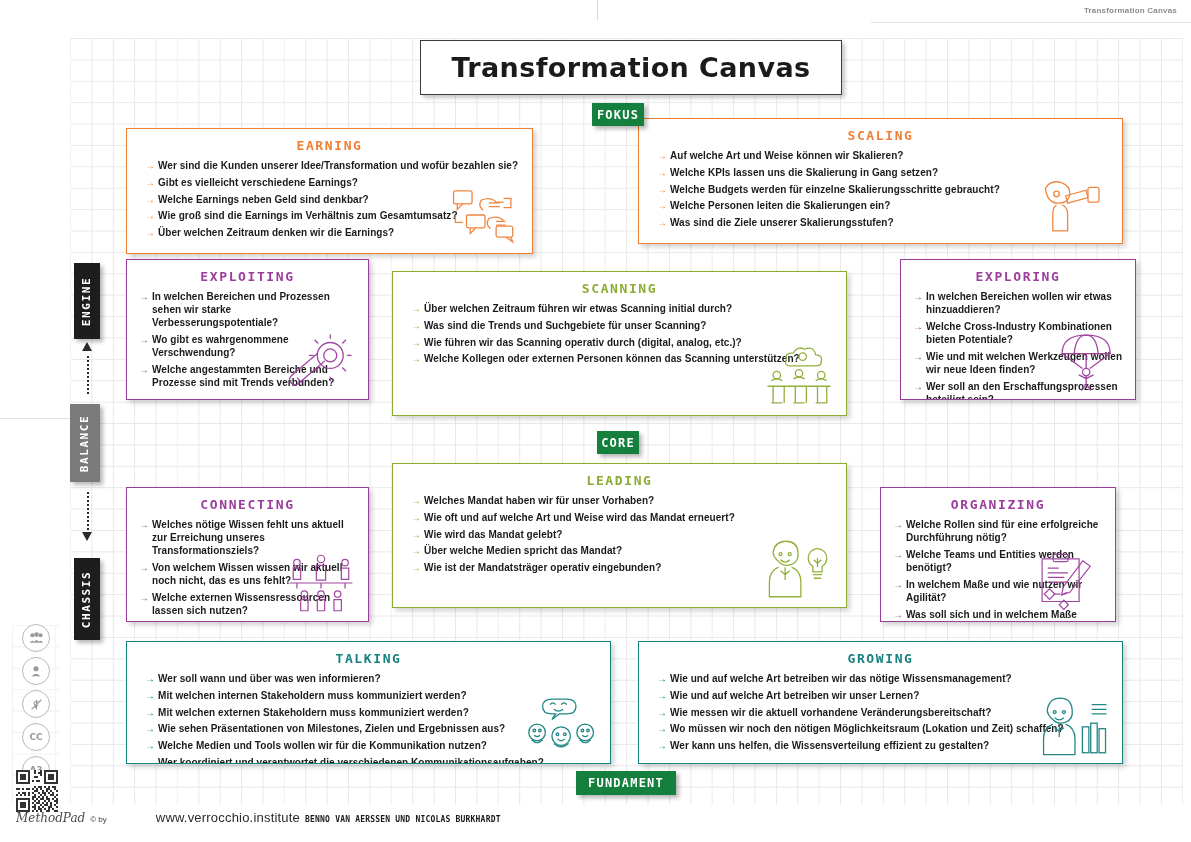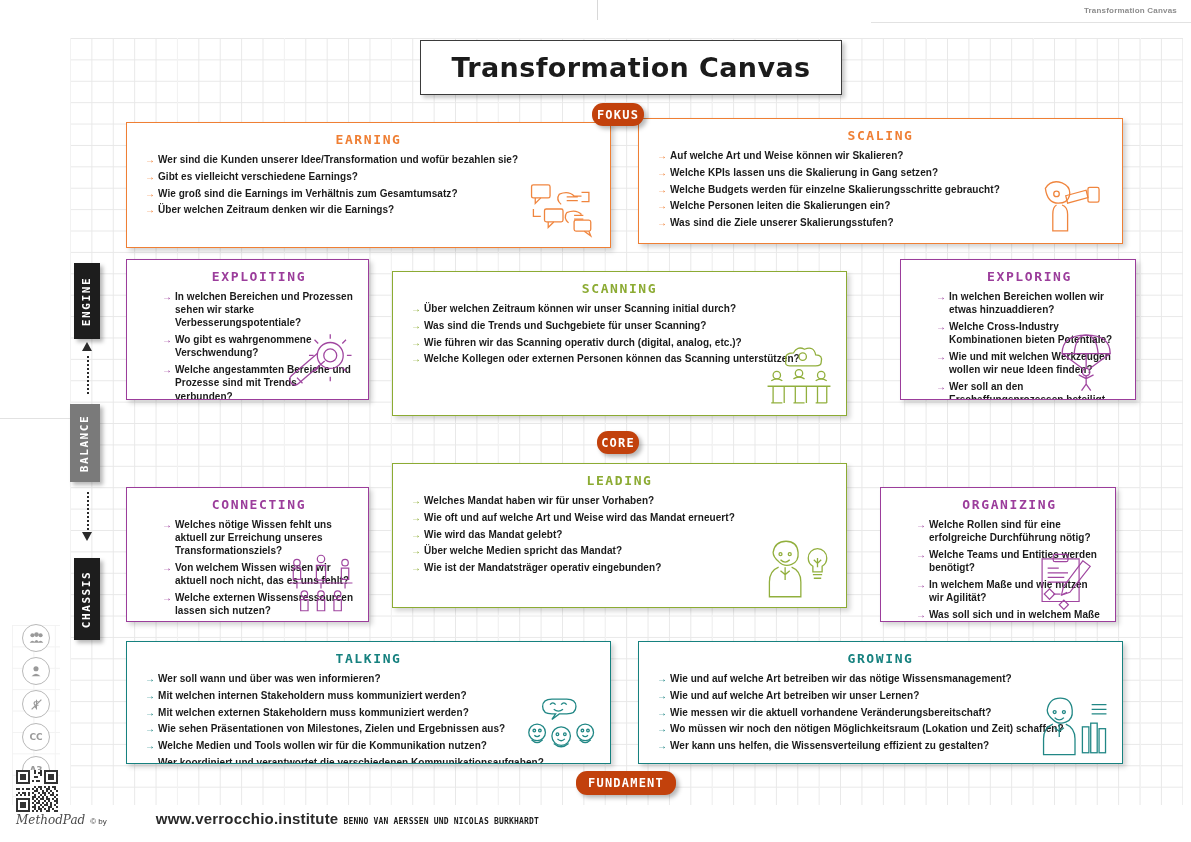--- a/index.html
+++ b/index.html
@@ -57,27 +57,26 @@
     box-shadow:3px 3px 4px rgba(0,0,0,.22);
     display:flex;align-items:center;justify-content:center;
   }
   #main-title span{
     font-size:27px;font-weight:bold;color:#1b1b1b;letter-spacing:.4px;
     font-family:"DejaVu Sans", sans-serif;
   }
 
   
   .band{
-    position:absolute;background:#c2410c;color:#fff;
+    position:absolute;background:#15803d;color:#fff;
     font-family:"DejaVu Sans Mono", monospace;
     font-weight:bold;font-size:12px;letter-spacing:1.2px;
     display:flex;align-items:center;justify-content:center;
     box-shadow:3px 3px 4px rgba(0,0,0,.28);
     z-index:6;
-    border-radius:11px;
   }
   #band-fokus{left:592px;top:103px;width:52px;height:23px;}
   #band-core{left:597px;top:431px;width:42px;height:23px;}
   #band-fundament{left:576px;top:771px;width:100px;height:24px;}
 
   
   .sideband{
     position:absolute;width:26px;background:#1d1d1d;color:#fff;
     font-family:"DejaVu Sans Mono", monospace;
     font-weight:bold;font-size:11px;letter-spacing:1.6px;
@@ -130,32 +129,32 @@
   }
   .illu{
     position:absolute;right:10px;bottom:6px;
     width:74px;height:64px;opacity:.95;
     pointer-events:none;
   }
   
   .c-orange{border-color:#ef7f34;}
   .c-orange h2{color:#ef7f34;}
   .c-orange li::before{color:#ef7f34;}
-  .c-purple{border-color:#9b3d9b;padding-left:23px;}
+  .c-purple{border-color:#9b3d9b;}
   .c-purple h2{color:#9b3d9b;}
   .c-purple li::before{color:#9b3d9b;}
   .c-green{border-color:#8cab33;}
   .c-green h2{color:#8cab33;}
   .c-green li::before{color:#8cab33;}
   .c-teal{border-color:#16817f;}
   .c-teal h2{color:#16817f;}
   .c-teal li::before{color:#16817f;}
 
   
-  #card-earning  {left:126px;top:122px;width:485px;height:126px;}
+  #card-earning  {left:126px;top:128px;width:407px;height:126px;}
   #card-scaling  {left:638px;top:118px;width:485px;height:126px;}
   #card-exploiting{left:126px;top:259px;width:243px;height:141px;}
   #card-scanning {left:392px;top:271px;width:455px;height:145px;}
   #card-exploring{left:880px;top:259px;width:236px;height:141px;margin-left:20px;}
   #card-connecting{left:126px;top:487px;width:243px;height:135px;}
   #card-leading  {left:392px;top:463px;width:455px;height:145px;}
   #card-organizing{left:880px;top:487px;width:236px;height:135px;}
   #card-talking  {left:126px;top:641px;width:485px;height:123px;}
   #card-growing  {left:638px;top:641px;width:485px;height:123px;}
 
@@ -180,21 +179,21 @@
   
   #footer{
     position:absolute;left:8px;top:810px;
     display:flex;align-items:baseline;gap:5px;white-space:nowrap;
   }
   #footer-brand{
     font-family:"DejaVu Serif", serif;font-style:italic;
     font-size:12px;color:#4a4a4a;margin-left:8px;
   }
   #footer-copy{font-size:8px;color:#3a3a3a;text-align:right;}
-  #footer-url{font-size:15px;font-weight:bold;color:#2a2a2a;letter-spacing:.2px;padding-left:44px;}
+  #footer-url{font-size:13px;font-weight:normal;color:#2a2a2a;letter-spacing:.2px;padding-left:44px;}
   #footer-authors{
     font-family:"DejaVu Sans Mono", monospace;
     font-size:8px;font-weight:bold;color:#1a1a1a;letter-spacing:.2px;
   }
 </style>
 </head>
 <body>
 
 <div id="header-rule"></div>
 <div id="header-tick"></div>
@@ -231,20 +230,21 @@
 <div class="axis-line" id="axis-up"></div>
 <div class="axis-line" id="axis-down"></div>
 <div class="arrow" id="arrow-up"></div>
 <div class="arrow" id="arrow-down"></div>
 
 <div class="card c-orange" id="card-earning">
   <h2>EARNING</h2>
   <ul>
       <li>Wer sind die Kunden unserer Idee/Transformation und wofür bezahlen sie?</li>
       <li>Gibt es vielleicht verschiedene Earnings?</li>
+      <li>Welche Earnings neben Geld sind denkbar?</li>
       <li>Wie groß sind die Earnings im Verhältnis zum Gesamtumsatz?</li>
       <li>Über welchen Zeitraum denken wir die Earnings?</li>
     </ul>
   <svg class="illu" viewBox="0 0 80 64" fill="none" stroke="#ef7f34" stroke-width="1.4">
     <rect x="6" y="6" width="20" height="14" rx="2"></rect>
       <path d="M10 20 L10 26 L16 20"></path>
     <path d="M36 16 q10 -4 16 2 l8 0 M36 16 q-4 6 2 11 M44 19 h12 M44 23 h12 M60 14 h8 v10 h-8"></path>
     <rect x="20" y="32" width="20" height="14" rx="2"></rect>
       <path d="M24 46 l0 6 l6 -6"></path>
     <path d="M44 36 q10 -4 16 2 M44 36 q-4 6 2 11 M52 39 h10 M52 43 h10"></path>
@@ -284,21 +284,21 @@
       <circle cx="50" cy="26" r="7"></circle>
     <path d="M50 8 v-5 M50 49 v5 M32 26 h-5 M68 26 h5 M37 13 l-4 -4 M63 39 l4 4 M63 13 l4 -4 M37 39 l-4 4"></path>
     <path d="M44 32 L16 56 q-4 4 -8 0 q-4 -4 0 -8 L36 24"></path>
     <path d="M14 50 l6 6"></path>
   </svg>
 </div>
 
 <div class="card c-green" id="card-scanning">
   <h2>SCANNING</h2>
   <ul>
-      <li>Über welchen Zeitraum können wir unser Scanning initial durch?</li>
+      <li>Über welchen Zeitraum führen wir etwas Scanning initial durch?</li>
       <li>Was sind die Trends und Suchgebiete für unser Scanning?</li>
       <li>Wie führen wir das Scanning operativ durch (digital, analog, etc.)?</li>
       <li>Welche Kollegen oder externen Personen können das Scanning unterstützen?</li>
     </ul>
   <svg class="illu" viewBox="0 0 80 64" fill="none" stroke="#8cab33" stroke-width="1.4">
     <path d="M26 14 q-2 -8 8 -8 q4 -8 12 -4 q10 -4 12 6 q8 0 6 8 q0 4 -6 4 H30 q-6 0 -4 -6 z"></path>
     <circle cx="44" cy="10" r="4"></circle>
     <circle cx="16" cy="30" r="4"></circle>
       <circle cx="40" cy="28" r="4"></circle>
       <circle cx="64" cy="30" r="4"></circle>

